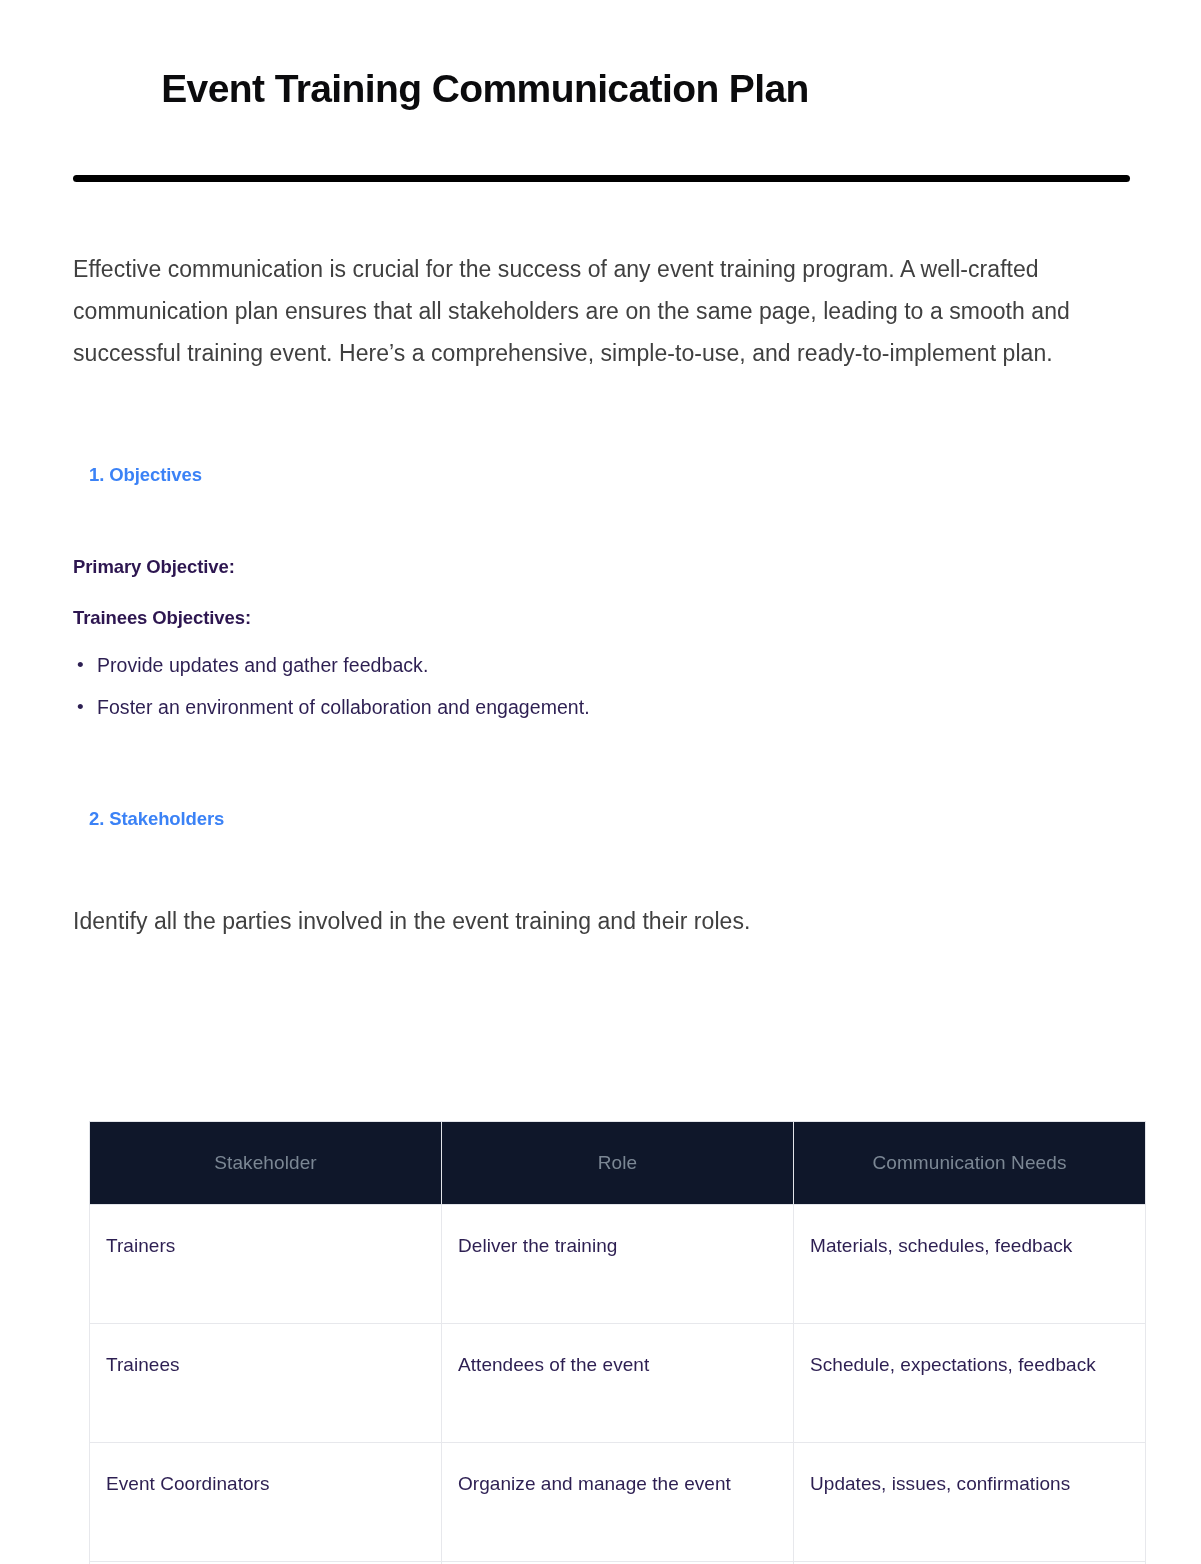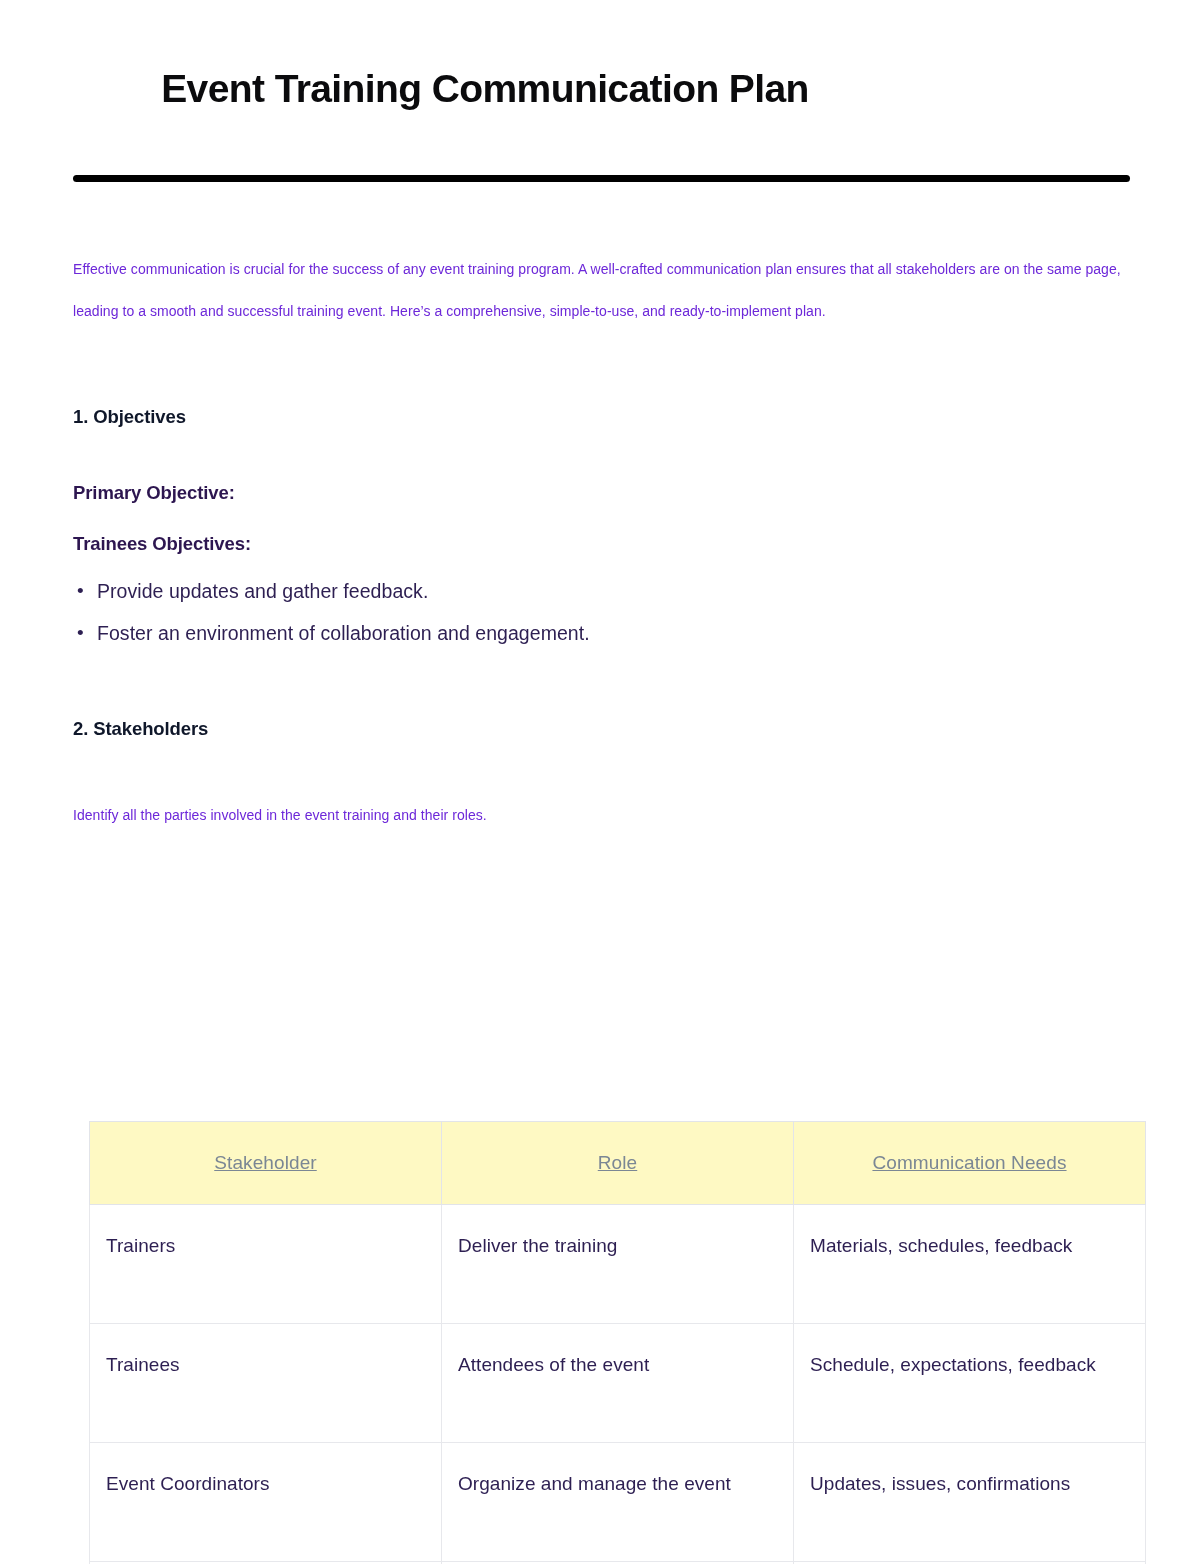--- a/index.html
+++ b/index.html
@@ -49,32 +49,32 @@
 
   
   .content {
     position: absolute;
     left: 73px;
     top: 248px;
     width: 1058px;
   }
 
   .body-para {
-    font-size: 14px;
-    line-height: 42px;
-    color: #6d28d9;
+    font-size: 23px;
+    line-height: 42px;
+    color: #404040;
     margin: 0;
     letter-spacing: 0.05px;
   }
 
   .section-heading {
     font-size: 18.5px;
     font-weight: 700;
-    color: #0f172a;
-    margin: 0;
+    color: #3b82f6;
+    margin: 16px;
     letter-spacing: -0.1px;
   }
 
   .sub-heading {
     font-size: 18.5px;
     font-weight: 700;
     color: #2d1650;
     margin: 0;
     letter-spacing: -0.1px;
   }
@@ -118,31 +118,30 @@
   table.data-table {
     border-collapse: collapse;
     table-layout: fixed;
     width: 1056px;
   }
   table.data-table col.c1 { width: 352px; }
   table.data-table col.c2 { width: 352px; }
   table.data-table col.c3 { width: 352px; }
 
   table.data-table thead th {
-    background: #fef9c3;
+    background: #0f172a;
     border: 1px solid #e2e4e9;
     color: #7b8794;
     font-size: 19px;
     font-weight: 400;
     text-align: center;
     height: 82px;
     vertical-align: middle;
     padding: 0 14px;
     letter-spacing: 0.1px;
-    text-decoration: underline;
   }
 
   table.data-table tbody td {
     border: 1px solid #e7e8ec;
     color: #2d1f52;
     font-size: 19px;
     font-weight: 400;
     text-align: left;
     vertical-align: top;
     padding: 20px 16px 22px 16px;

